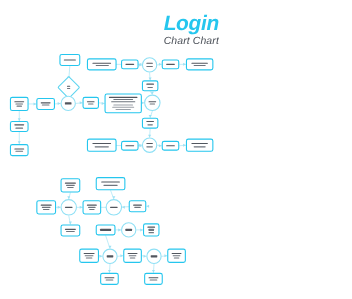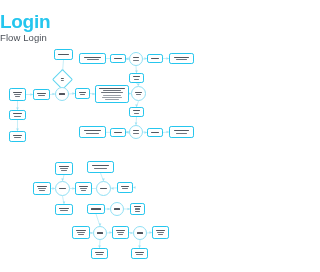--- a/index.html
+++ b/index.html
@@ -15,21 +15,22 @@
     font-family: "Liberation Sans", sans-serif;
     -webkit-font-smoothing: antialiased;
   }
 
   
   #header {
     position: absolute;
     top: 12px;
     left: 0;
     width: 199px;
-    text-align: left;
+    text-align: right;
+    font-style: italic;
   }
   #title {
     font-size: 19px;
     font-weight: bold;
     color: #25c6ee;
     letter-spacing: -0.3px;
     line-height: 19px;
     margin: 0;
   }
   #subtitle {
@@ -103,21 +104,21 @@
   .tl.dark { background: #51565e; }
   .tl.light { background: #9aa0a8; }
 </style>
 </head>
 <body>
 
 <div id="canvas">
 
   <div id="header">
     <div id="title">Login</div>
-    <div id="subtitle">Flow Login</div>
+    <div id="subtitle">Chart Chart</div>
   </div>
 
   <svg id="edges" viewBox="0 0 199 272" preserveAspectRatio="none">
       <line x1="63.5" y1="60" x2="62.5" y2="72" stroke="#9fe2f4" stroke-width="0.6"></line>
       <path d="M0,0 L-2.55,-1.36 L-2.55,1.36 Z" fill="#9fe2f4" transform="translate(62.5,72) rotate(90)"></path>
       <line x1="62.5" y1="87" x2="62" y2="87" stroke="#9fe2f4" stroke-width="0.6"></line>
       <path d="M0,0 L-2.55,-1.36 L-2.55,1.36 Z" fill="#9fe2f4" transform="translate(62,87) rotate(90)"></path>
       <line x1="79" y1="58.5" x2="126" y2="58.5" stroke="#9fe2f4" stroke-width="0.6"></line>
       <path d="M0,0 L-2.55,-1.36 L-2.55,1.36 Z" fill="#9fe2f4" transform="translate(126,58.5) rotate(180)"></path>
       <line x1="126" y1="58.5" x2="129" y2="59" stroke="#9fe2f4" stroke-width="0.6"></line>

